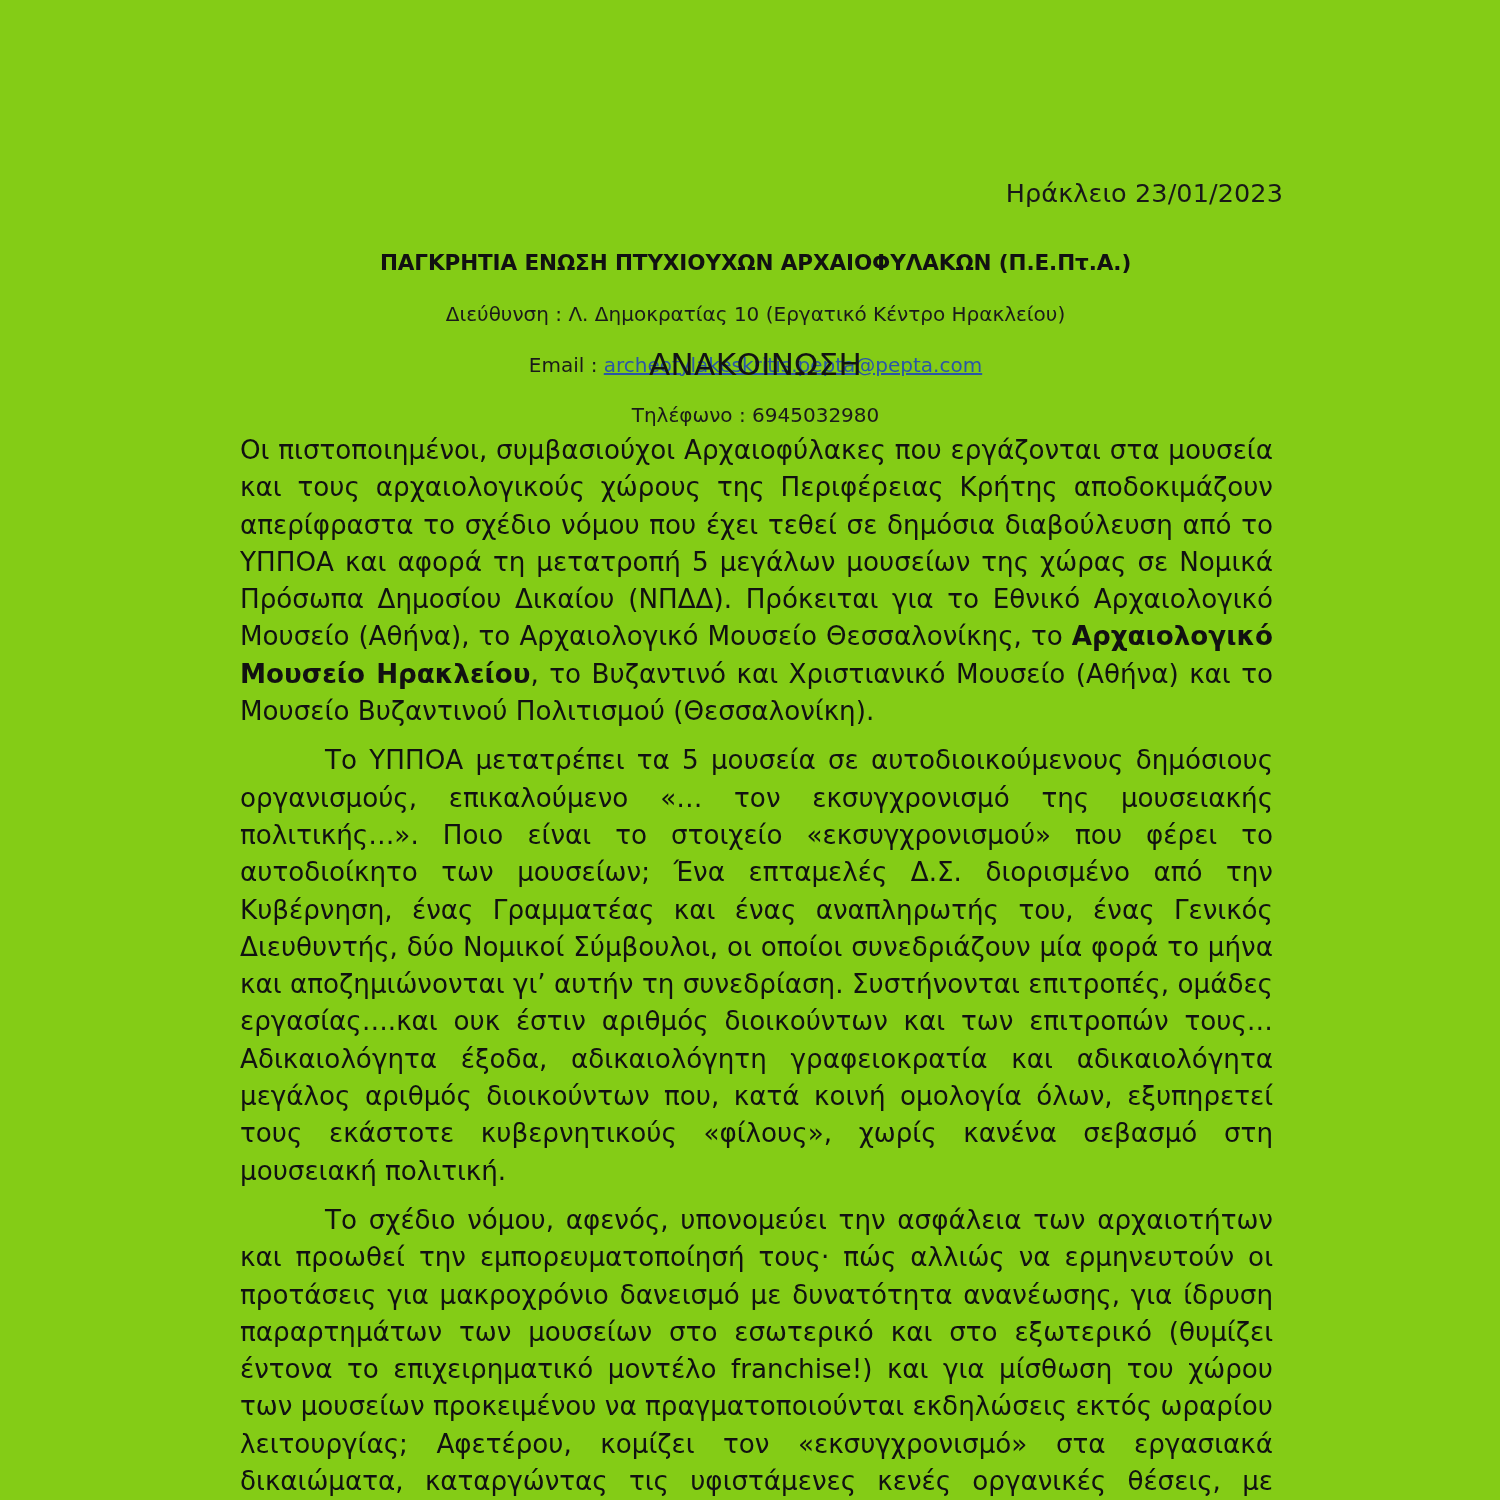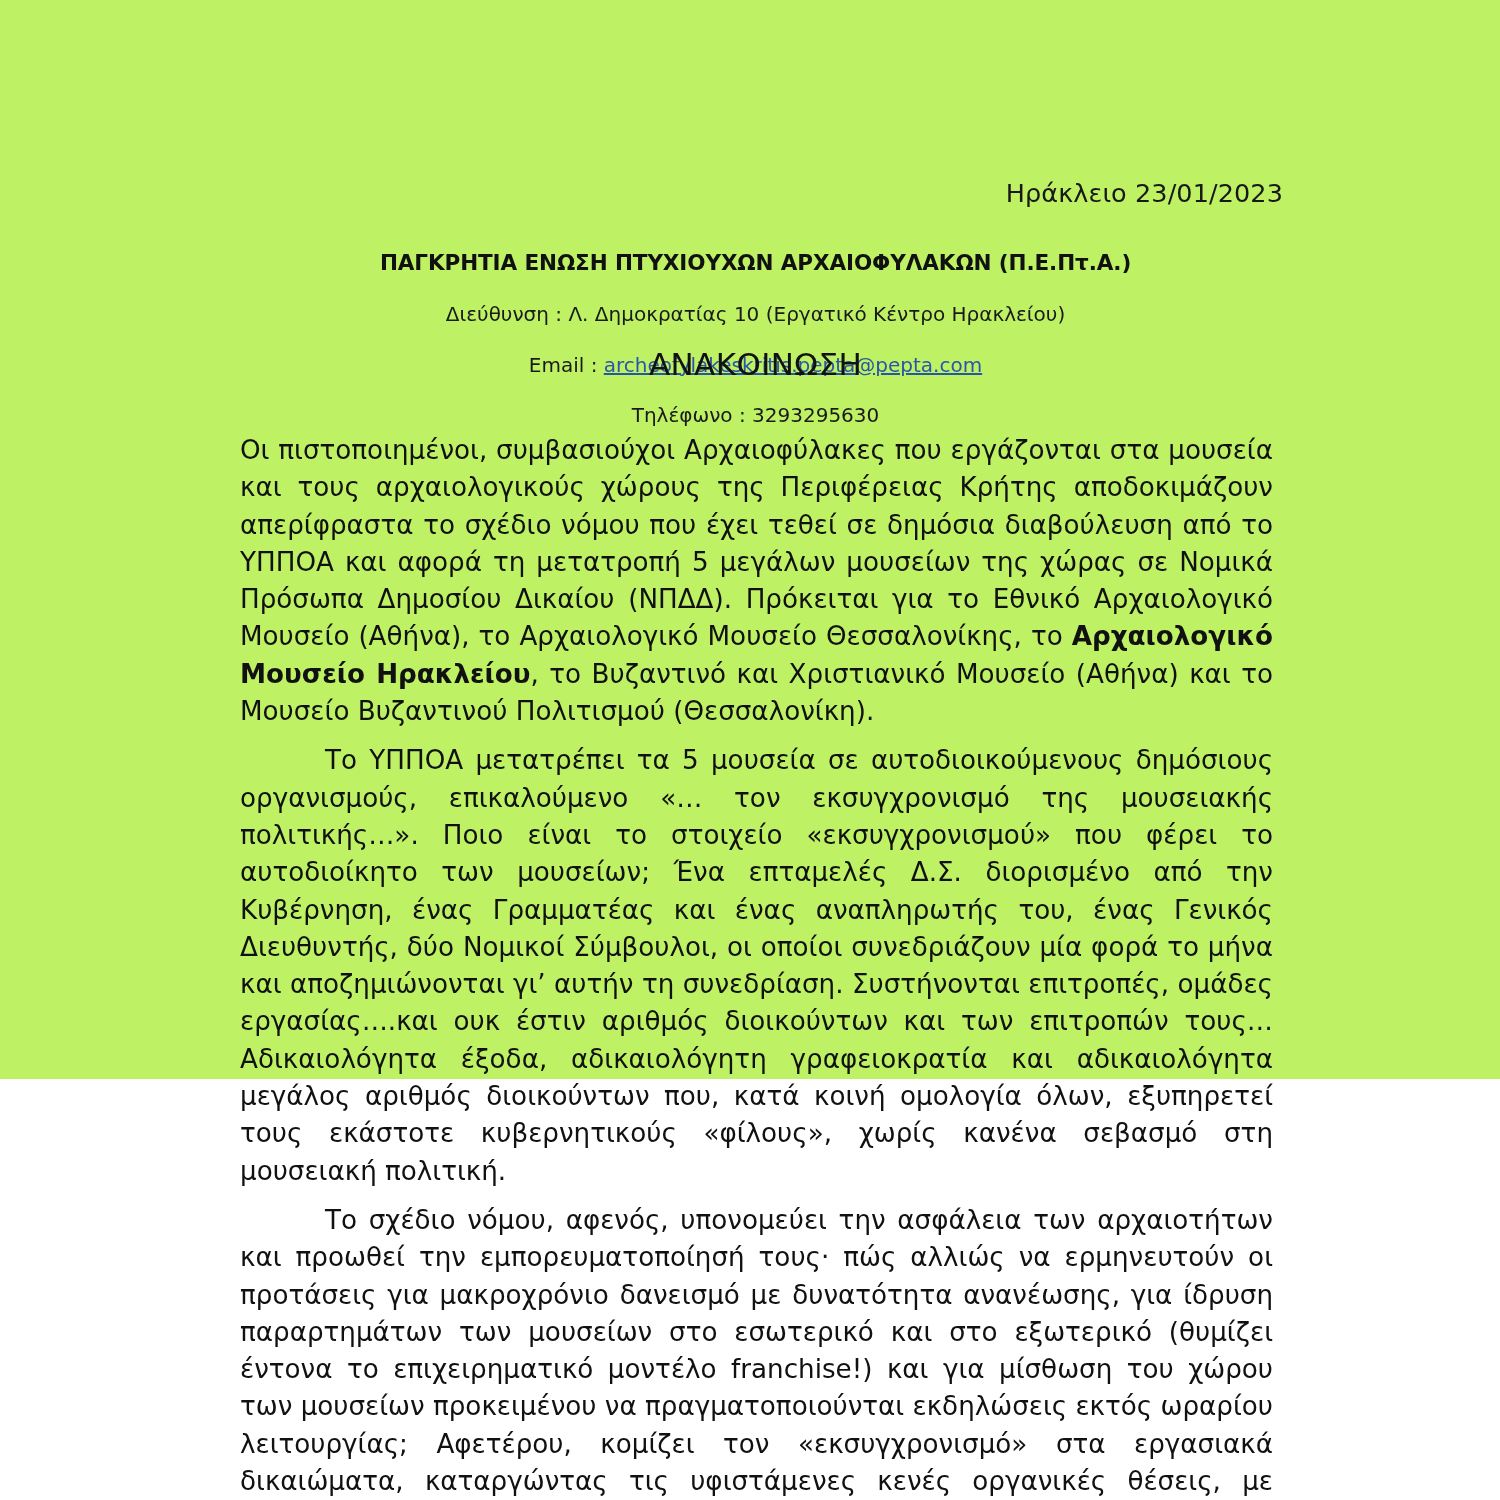--- a/index.html
+++ b/index.html
@@ -11,22 +11,22 @@
     width: 1500px;
     height: 1500px;
     overflow: hidden;
     font-family: "DejaVu Sans", "Liberation Sans", sans-serif;
     color: #000000;
   }
 
   .page {
     position: relative;
     width: 1500px;
-    height: 1079px;
-    background: #bef264;
+    height: 1500px;
+    background: #84cc16;
     box-sizing: border-box;
   }
 
   
   .date-line {
     position: absolute;
     top: 176px;
     left: 228px;
     width: 1055px;
     text-align: right;
@@ -118,21 +118,21 @@
 
     <div class="meta-line">
       <span class="meta-label">Διεύθυνση : </span><span>Λ. Δημοκρατίας 10 (Εργατικό Κέντρο Ηρακλείου)</span>
     </div>
 
     <div class="meta-line">
       <span class="meta-label">Email : </span><span class="email-link">archeofylakeskritis.pepta@pepta.com</span>
     </div>
 
     <div class="meta-line">
-      <span class="meta-label">Τηλέφωνο : </span><span>3293295630</span>
+      <span class="meta-label">Τηλέφωνο : </span><span>6945032980</span>
     </div>
   </div>
 
   <div class="doc-title">ΑΝΑΚΟΙΝΩΣΗ</div>
 
   <div class="body-text">
 
     <p class="para"><span>Οι πιστοποιημένοι, συμβασιούχοι Αρχαιοφύλακες που εργάζονται στα μουσεία και τους αρχαιολογικούς χώρους της Περιφέρειας Κρήτης αποδοκιμάζουν απερίφραστα το σχέδιο νόμου που έχει τεθεί σε δημόσια διαβούλευση από το ΥΠΠΟΑ και αφορά τη μετατροπή 5 μεγάλων μουσείων της χώρας σε Νομικά Πρόσωπα Δημοσίου Δικαίου (ΝΠΔΔ). Πρόκειται για το Εθνικό Αρχαιολογικό Μουσείο (Αθήνα), το Αρχαιολογικό Μουσείο Θεσσαλονίκης, το </span><b class="emph">Αρχαιολογικό Μουσείο Ηρακλείου</b><span>, το Βυζαντινό και Χριστιανικό Μουσείο (Αθήνα) και το Μουσείο Βυζαντινού Πολιτισμού (Θεσσαλονίκη).</span></p>
 
     <p class="para indented">Το ΥΠΠΟΑ μετατρέπει τα 5 μουσεία σε  αυτοδιοικούμενους δημόσιους οργανισμούς, επικαλούμενο «… τον εκσυγχρονισμό της μουσειακής πολιτικής…». Ποιο είναι το στοιχείο «εκσυγχρονισμού» που φέρει το αυτοδιοίκητο των μουσείων;  Ένα επταμελές Δ.Σ. διορισμένο από την Κυβέρνηση, ένας Γραμματέας και ένας αναπληρωτής του, ένας Γενικός Διευθυντής, δύο Νομικοί Σύμβουλοι, οι οποίοι συνεδριάζουν μία φορά το μήνα και αποζημιώνονται γι’ αυτήν τη συνεδρίαση. Συστήνονται επιτροπές, ομάδες εργασίας….και ουκ έστιν αριθμός διοικούντων και των επιτροπών τους… Αδικαιολόγητα έξοδα, αδικαιολόγητη γραφειοκρατία και αδικαιολόγητα μεγάλος αριθμός διοικούντων που, κατά κοινή ομολογία όλων, εξυπηρετεί τους εκάστοτε κυβερνητικούς «φίλους», χωρίς κανένα σεβασμό στη μουσειακή πολιτική.</p>

